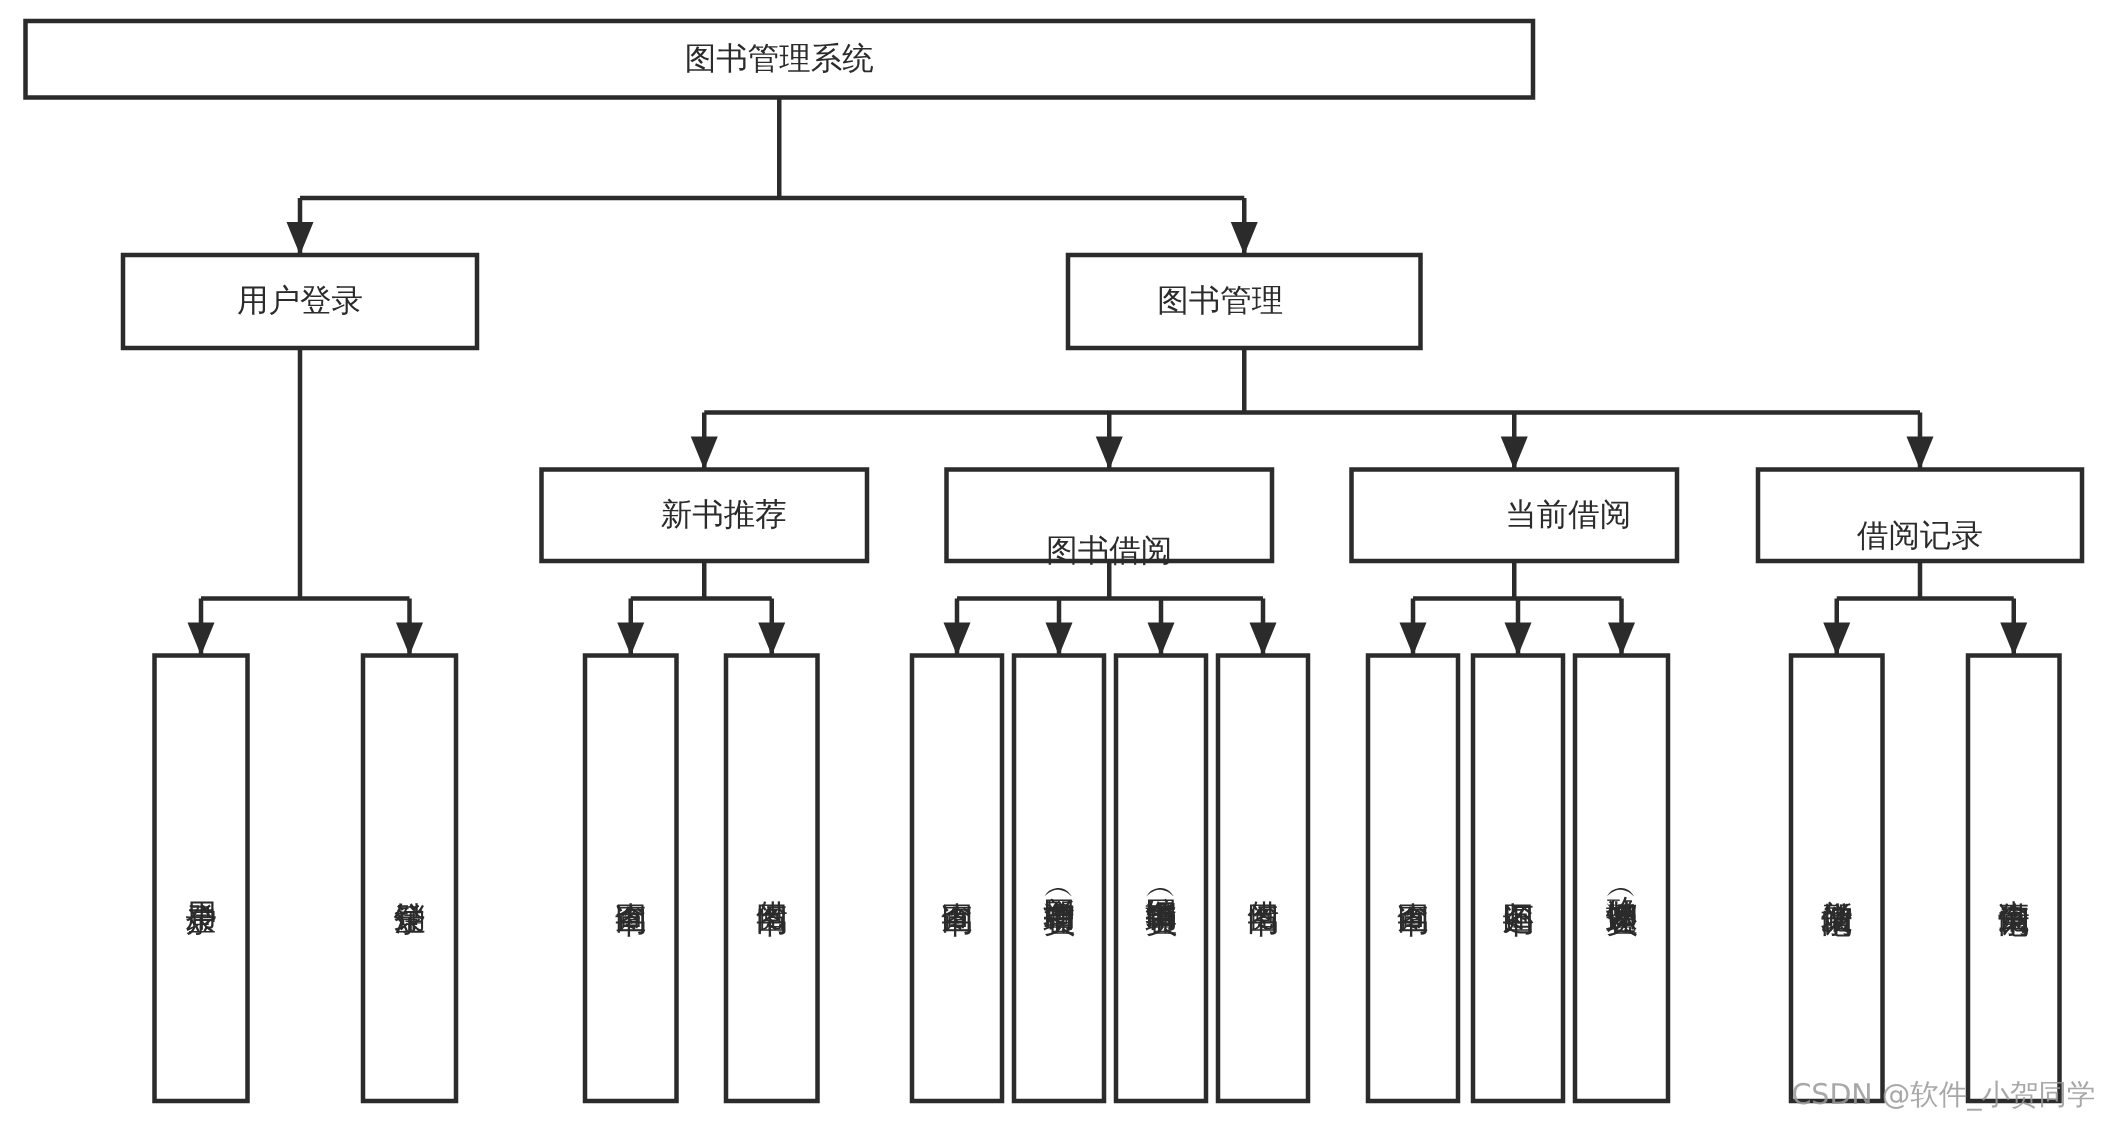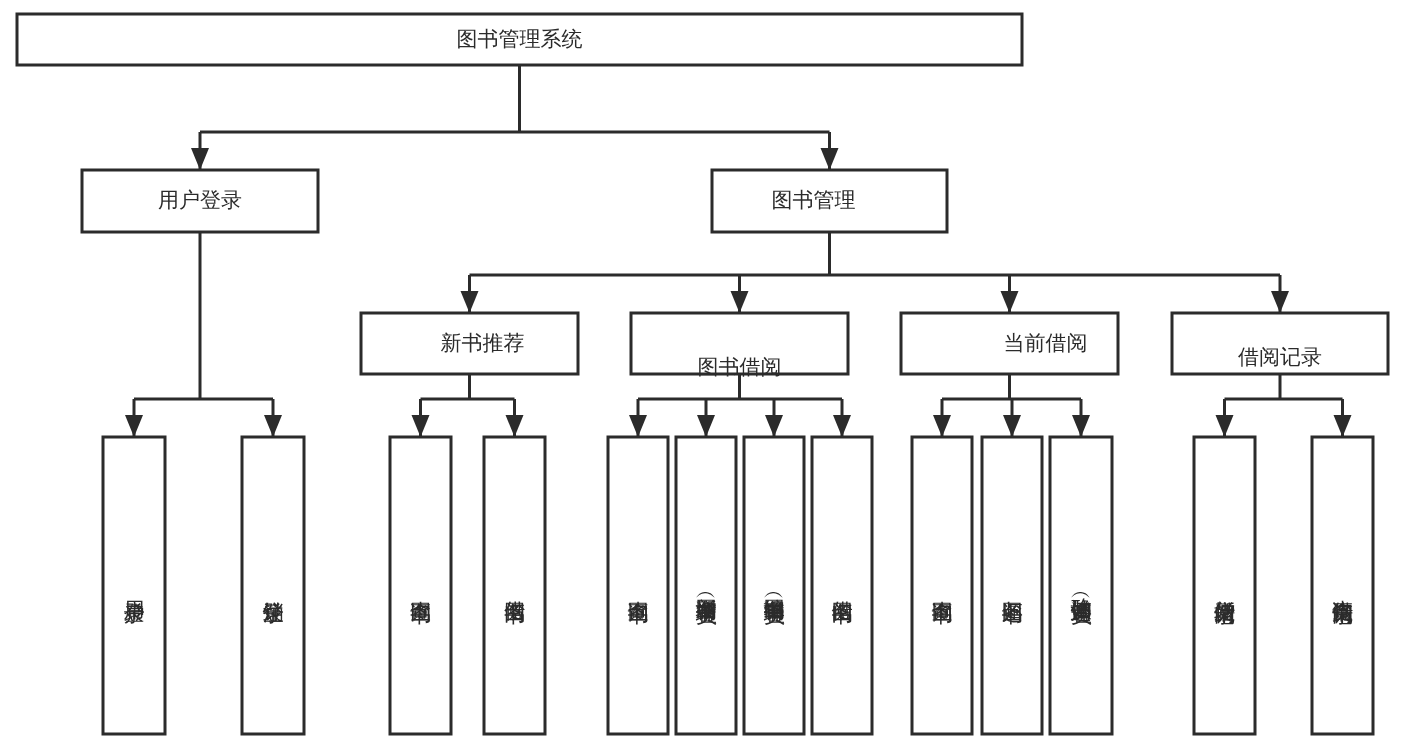--- a/index.html
+++ b/index.html
@@ -123,13 +123,14 @@
       <div class="label-v" style="left: 676px; top: 437px; width: 60px; height: 297px;">新增图书（管理员）</div>
       <div class="label-v" style="left: 744px; top: 437px; width: 60px; height: 297px;">编辑图书（管理员）</div>
       <div class="label-v" style="left: 812px; top: 437px; width: 60px; height: 297px;">借阅图书</div>
       <div class="label-v" style="left: 912px; top: 437px; width: 60px; height: 297px;">查询图书</div>
       <div class="label-v" style="left: 982px; top: 437px; width: 60px; height: 297px;">归还图书</div>
       <div class="label-v" style="left: 1050px; top: 437px; width: 62px; height: 297px;">确认归还（管理员）</div>
       <div class="label-v" style="left: 1194px; top: 437px; width: 61px; height: 297px;">新增借阅记录</div>
       <div class="label-v" style="left: 1312px; top: 437px; width: 61px; height: 297px;">查询借阅记录</div>
     </div>
 
+  <div class="watermark">CSDN @软件_小贺同学</div>
 </div>
 
 </body></html>

